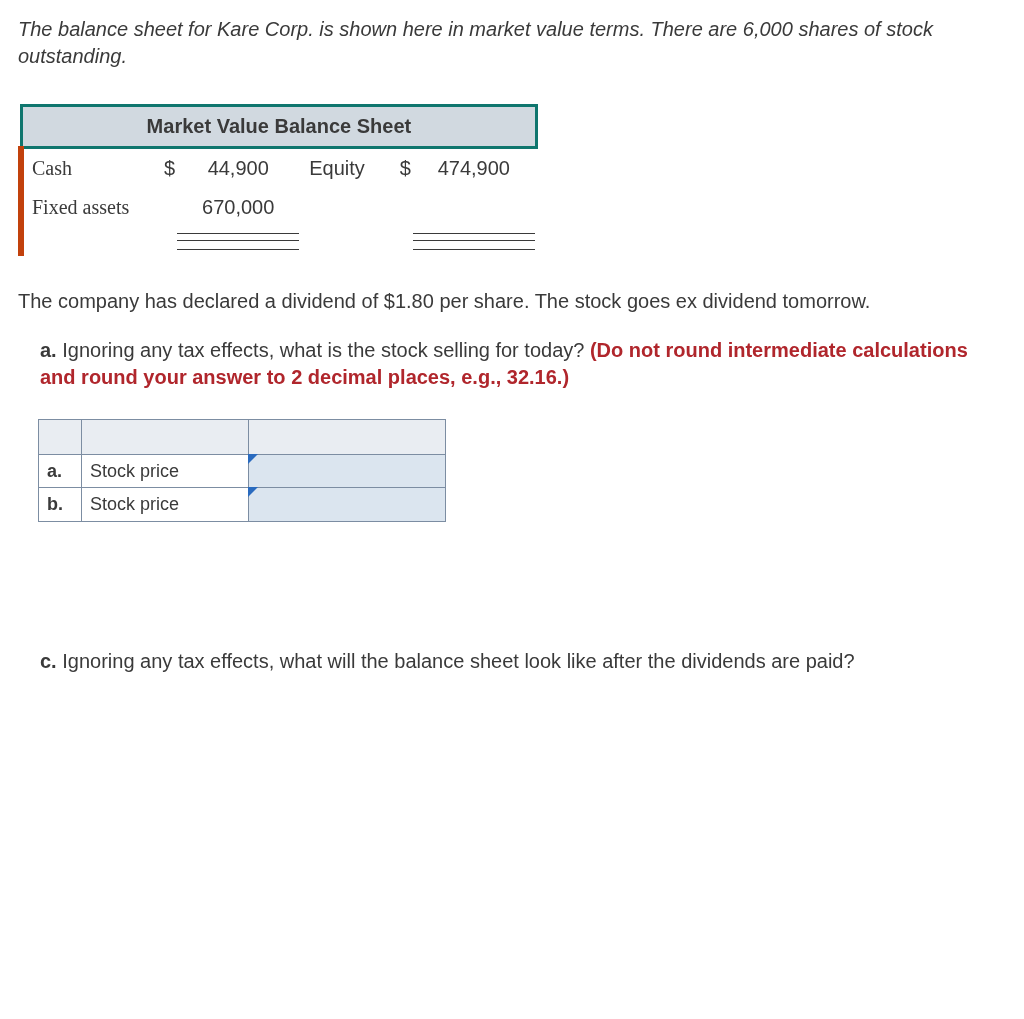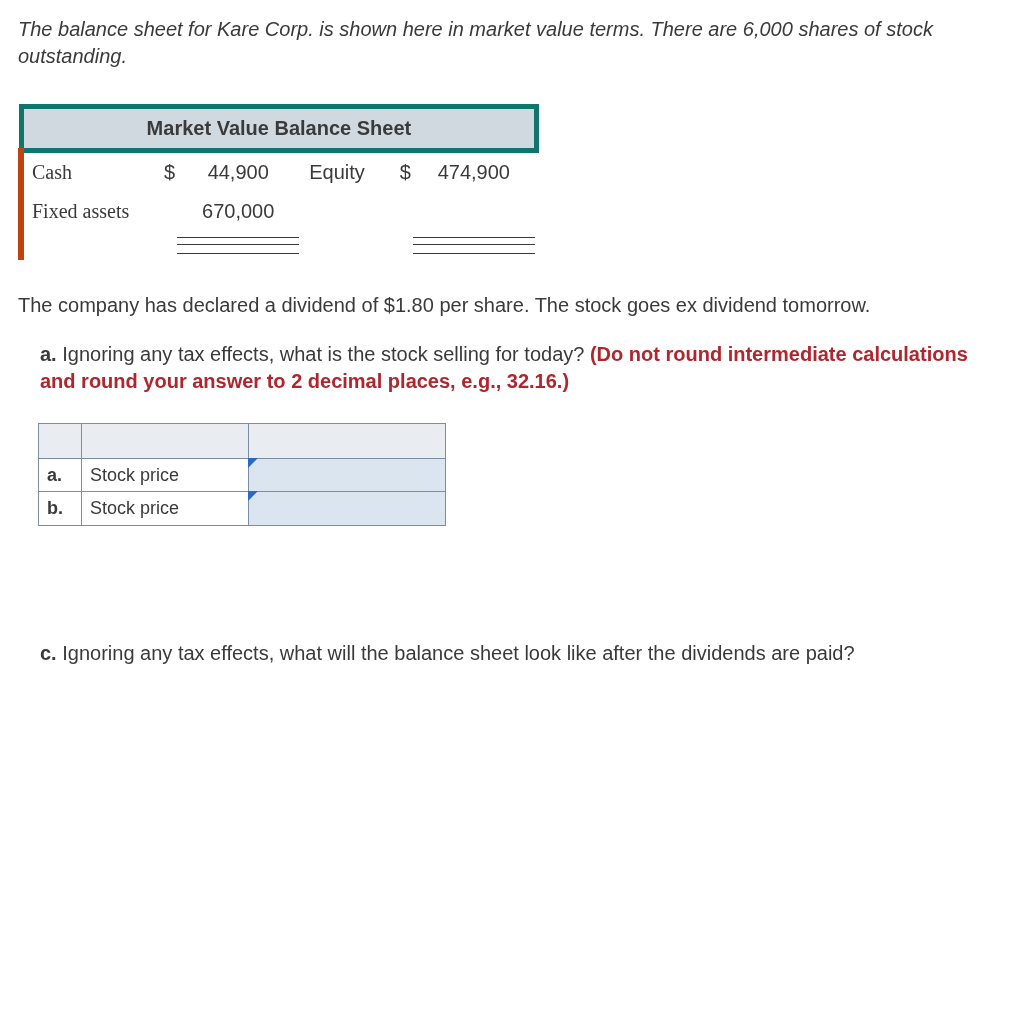--- a/index.html
+++ b/index.html
@@ -18,33 +18,33 @@
     margin-bottom:32px;
   }
   table.balance td{
     padding:6px 8px;
     vertical-align:middle;
   }
   table.balance .hdr{
     background:#d1d9e0;
     text-align:center;
     font-weight:700;
-    border:5px solid #0f766e;
+    border:3px solid #0f766e;
   }
   .lbl{border-left:6px solid #c2410c;padding-right:18px !important;font-family:Liberation Serif, serif;}
   .lblR{padding-right:18px !important;}
   .num{text-align:center;min-width:110px;}
   .dollar{padding-right:0 !important;width:20px;text-align:right;}
   .small-top-border{border-top:1px solid #c3cbd3;}
   .dbl-wrap{padding:0 !important;}
   .dbl-line{border-top:1px solid #3a3a3a;height:6px;margin:1px 2px 0;}
   .dbl-line + .dbl-line{margin-top:2px;}
   .single-line{border-top:1px solid #3a3a3a;height:0;margin:0 2px;}
   .para{margin:22px 0;}
-  .qlist{padding-left:22px;margin:4px 0 28px;}
+  .qlist{padding-left:22px;margin:16px 0 28px;}
   .qlist .lab{font-weight:700;}
   .hint{color:#b0262c;font-weight:700;}
   table.answer{
     border-collapse:collapse;
     margin:4px 0 30px 20px;
   }
   table.answer td{
     border:1px solid #7c8da2;
     padding:4px 8px;
     font-size:18px;

